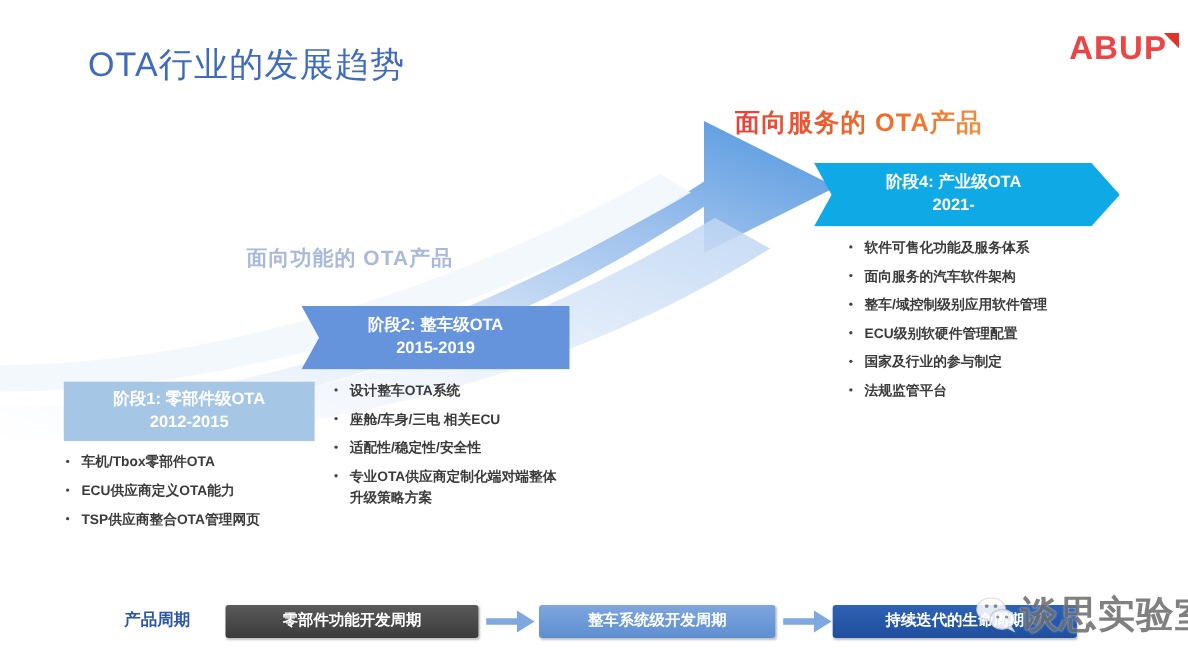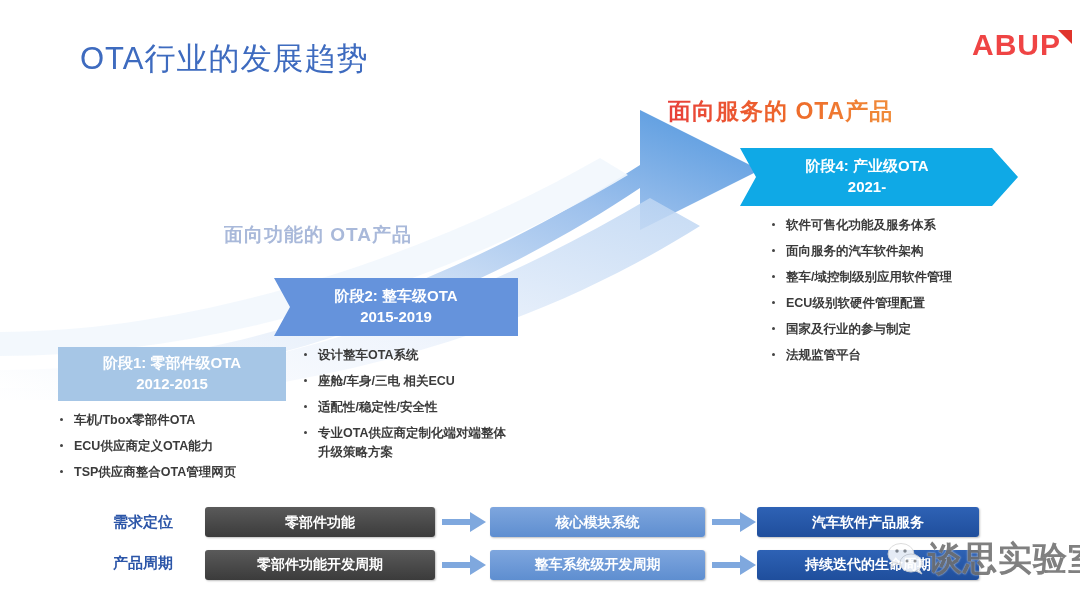--- a/index.html
+++ b/index.html
@@ -185,32 +185,20 @@
       <li>面向服务的汽车软件架构</li>
       <li>整车/域控制级别应用软件管理</li>
       <li>ECU级别软硬件管理配置</li>
       <li>国家及行业的参与制定</li>
       <li>法规监管平台</li>
     </ul>
   </div>
 
   <div class="flow">
 
-    <div class="flow-row" style="top:10px;">
-      <div class="row-label">需求定位</div>
-      <div class="flow-box box-dark" style="left:205px;width:230px;">零部件功能</div>
-      <svg class="arrow" style="left:440px;" viewBox="0 0 48 30">
-          <path d="M2,12 L30,12 L30,5 L46,15 L30,25 L30,18 L2,18 Z" fill="#7FA8DE"></path>
-        </svg>
-      <div class="flow-box box-mid" style="left:490px;width:215px;">核心模块系统</div>
-      <svg class="arrow" style="left:710px;" viewBox="0 0 48 30">
-          <path d="M2,12 L30,12 L30,5 L46,15 L30,25 L30,18 L2,18 Z" fill="#7FA8DE"></path>
-        </svg>
-      <div class="flow-box box-deep" style="left:757px;width:222px;">汽车软件产品服务</div>
-    </div>
 
     <div class="flow-row" style="top:53px;font-family:Liberation Mono, monospace;">
       <div class="row-label">产品周期</div>
       <div class="flow-box box-dark" style="left:205px;width:230px;">零部件功能开发周期</div>
       <svg class="arrow" style="left:440px;" viewBox="0 0 48 30">
           <path d="M2,12 L30,12 L30,5 L46,15 L30,25 L30,18 L2,18 Z" fill="#7FA8DE"></path>
         </svg>
       <div class="flow-box box-mid" style="left:490px;width:215px;">整车系统级开发周期</div>
       <svg class="arrow" style="left:710px;" viewBox="0 0 48 30">
           <path d="M2,12 L30,12 L30,5 L46,15 L30,25 L30,18 L2,18 Z" fill="#7FA8DE"></path>

